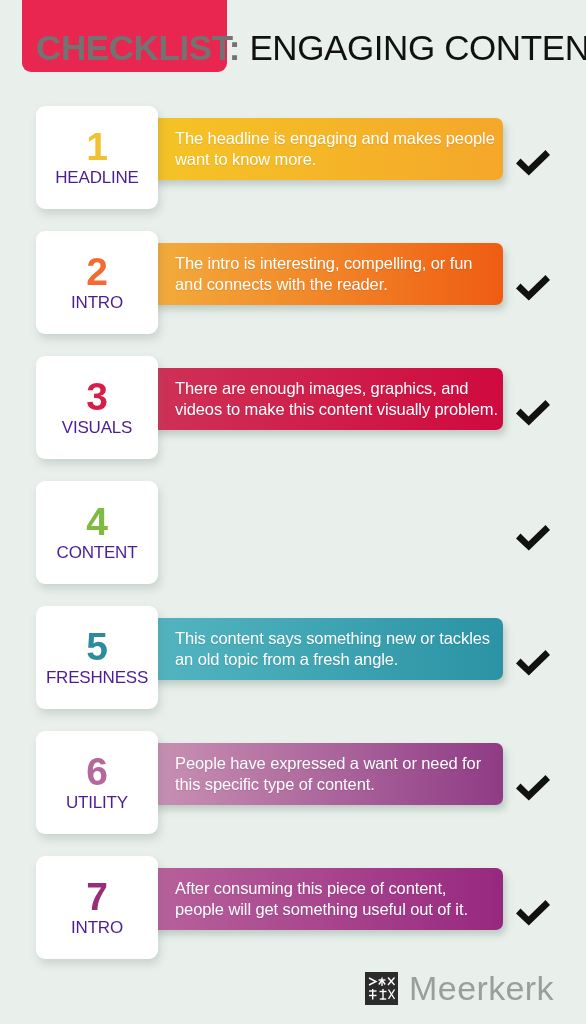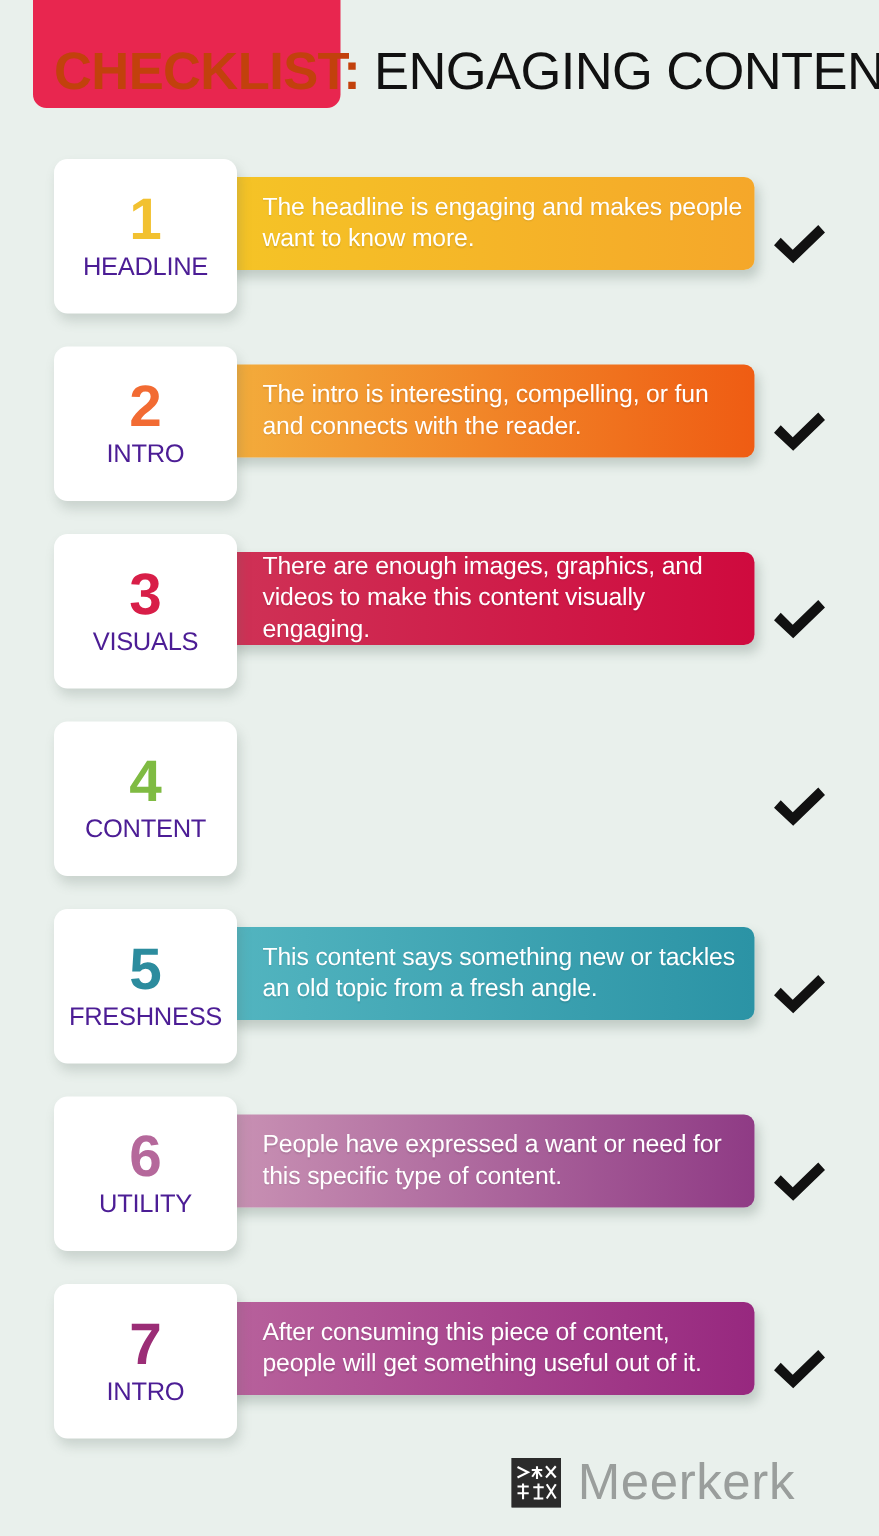--- a/index.html
+++ b/index.html
@@ -127,21 +127,21 @@
 
   
   .footer {
     position: absolute;
     left: 0;
     right: 0;
     bottom: 18px;
     display: flex;
     align-items: center;
     justify-content: flex-end;
-    padding-right: 56px;
+    padding-right: 32px;
   }
   .logo-mark {
     width: 33px;
     height: 33px;
     background: #2b2b2b;
     margin-right: 11px;
     position: relative;
     flex: none;
   }
   .logo-mark svg { display: block; }
@@ -152,21 +152,21 @@
     line-height: 36px;
     font-weight: normal;
   }
 </style>
 </head>
 <body style="background: rgb(233, 240, 236);">
 
 <div class="header">
   <div class="header-banner" style="background: rgb(232, 38, 79);"></div>
   <div class="header-title">
-    <span class="title-accent" style="color: #c2410c;">CHECKLIST:</span><span class="title-rest" style="color: rgb(17, 17, 17);"> ENGAGING CONTENT</span>
+    <span class="title-accent" style="color: #737373;">CHECKLIST:</span><span class="title-rest" style="color: rgb(17, 17, 17);"> ENGAGING CONTENT</span>
   </div>
 </div>
 
 <div class="rows">
     <div class="row">
       <div class="row-inner">
         <div class="bar" style="background: linear-gradient(to right, rgb(245, 196, 38) 0%, rgb(245, 167, 42) 100%);">
           <div class="bar-text">The headline is engaging and makes people want to know more.</div>
         </div>
         <div class="card">
@@ -192,21 +192,21 @@
         <div class="check">
           <svg width="42" height="42" viewBox="0 0 42 42" aria-hidden="true">
             <path d="M4 21.5 L8.5 16.5 L16.5 24.5 L33.5 8 L38 13 L16.8 33.5 Z" fill="#111111"></path>
           </svg>
         </div>
       </div>
     </div>
     <div class="row">
       <div class="row-inner">
         <div class="bar" style="background: linear-gradient(to right, rgb(207, 50, 86) 0%, rgb(207, 10, 62) 100%);">
-          <div class="bar-text">There are enough images, graphics, and videos to make this content visually engaging.</div>
+          <div class="bar-text">There are enough images, graphics, and videos to make this content visually problem.</div>
         </div>
         <div class="card">
           <div class="card-number" style="color: rgb(216, 30, 72);">3</div>
           <div class="card-label">VISUALS</div>
         </div>
         <div class="check">
           <svg width="42" height="42" viewBox="0 0 42 42" aria-hidden="true">
             <path d="M4 21.5 L8.5 16.5 L16.5 24.5 L33.5 8 L38 13 L16.8 33.5 Z" fill="#111111"></path>
           </svg>
         </div>

